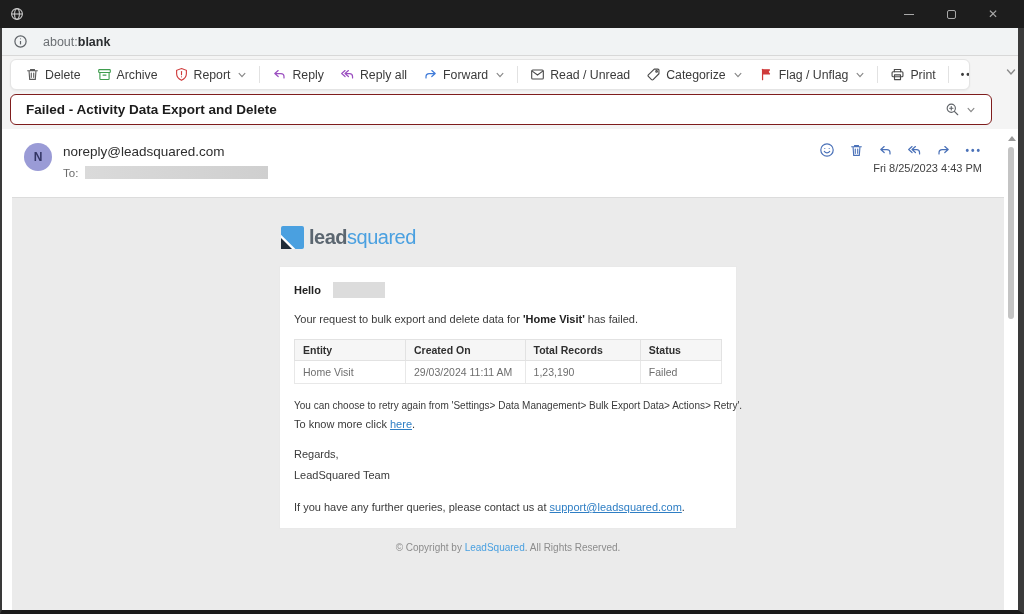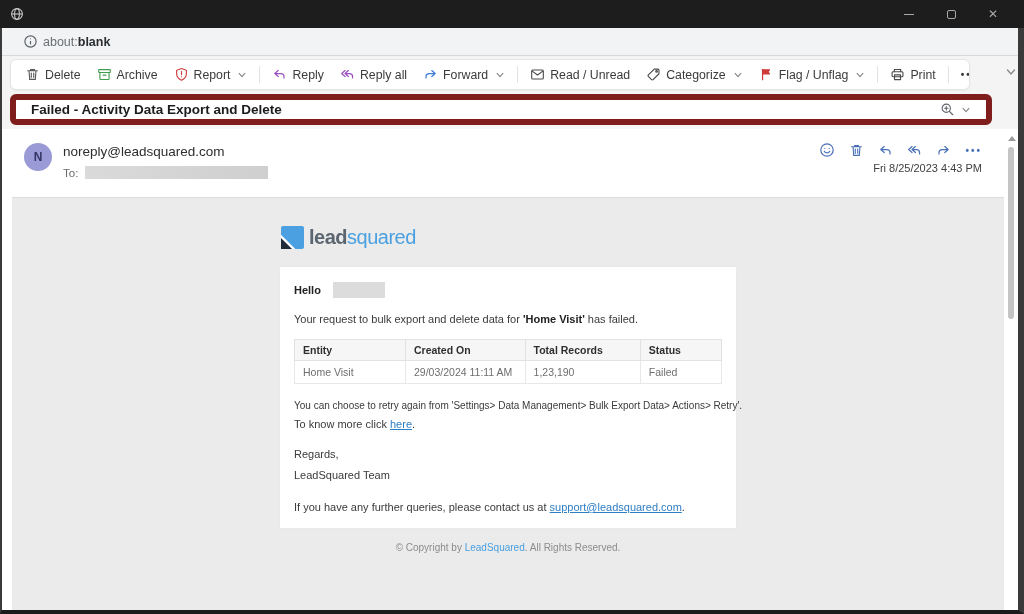--- a/index.html
+++ b/index.html
@@ -14,36 +14,36 @@
   .win-btn { width:42px; height:28px; display:flex; align-items:center; justify-content:center; color:#a9a9a9; font-size:12px; cursor:pointer; }
   .min-glyph { width:10px; height:1px; background:#a9a9a9; display:inline-block; }
   .max-glyph { width:9px; height:9px; border:1.4px solid #a9a9a9; border-radius:2px; display:inline-block; }
 
   
   .frame { position:absolute; top:28px; left:0; right:0; bottom:0;
            border-left:2px solid #3a3a3a; border-right:6px solid #3a3a3a; border-bottom:4px solid #1b1b1b;
            background:#f4f4f4; display:flex; flex-direction:column; }
 
   
-  .addressbar { height:28px; background:#f1f3f4; border-bottom:1px solid #d8d8d8; display:flex; align-items:center; gap:6px; padding:0 22px; flex:none; }
+  .addressbar { height:28px; background:#f1f3f4; border-bottom:1px solid #d8d8d8; display:flex; align-items:center; gap:16px; padding:0 12px; flex:none; }
   .info-icon { width:13px; height:13px; flex:none; }
   .url { font-size:12.5px; color:#6b6f73; }
   .url b { color:#2b2e31; font-weight:bold; }
 
   
   .toolbar-card { margin:3px 48px 0 8px; background:#fff; border:1px solid #e4e4e4; border-radius:6px; height:31px;
                   display:flex; align-items:center; padding:0 6px; overflow:hidden; box-shadow:0 1px 2px rgba(0,0,0,.05); flex:none; }
   .tb-item { display:flex; align-items:center; gap:5px; padding:0 8px; height:100%; font-size:12.3px; color:#3b3b3b; white-space:nowrap; cursor:pointer; border-radius:4px; }
   .tb-sep { width:1px; height:17px; background:#e2e2e2; margin:0 4px; flex:none; }
   .chev { display:inline-flex; margin-left:2px; }
   .dots { font-size:10px; font-weight:bold; letter-spacing:2px; color:#3b3b3b; }
   .overflow-chev { position:absolute; left:1005px; top:66px; color:#8a8a8a; }
 
   
-  .subject-card { margin:4px 26px 0 8px; background:#fff; border:6px solid #7f1d1d; border-radius:6px; height:31px;
+  .subject-card { margin:4px 26px 0 8px; background:#fff; border:1px solid #7f1d1d; border-radius:6px; height:31px;
                   display:flex; align-items:center; padding:0 15px; flex:none; }
   .subject-title { font-size:13.5px; font-weight:bold; color:#1c1c1c; }
   .zoom-ctl { margin-left:auto; display:flex; align-items:center; gap:6px; color:#5f6368; cursor:pointer; }
 
   
   .message-card { margin-top:4px; background:#fff; flex:1; display:flex; flex-direction:column; overflow:hidden; }
   .msg-header { height:68px; position:relative; flex:none; }
   .avatar { position:absolute; left:22px; top:14px; width:28px; height:28px; border-radius:50%; background:#9a9bd6; color:#323464;
             font-size:12px; font-weight:bold; display:flex; align-items:center; justify-content:center; cursor:pointer; }
   .sender { position:absolute; left:61px; top:15px; font-size:13.5px; color:#2d2d2d; cursor:pointer; }

